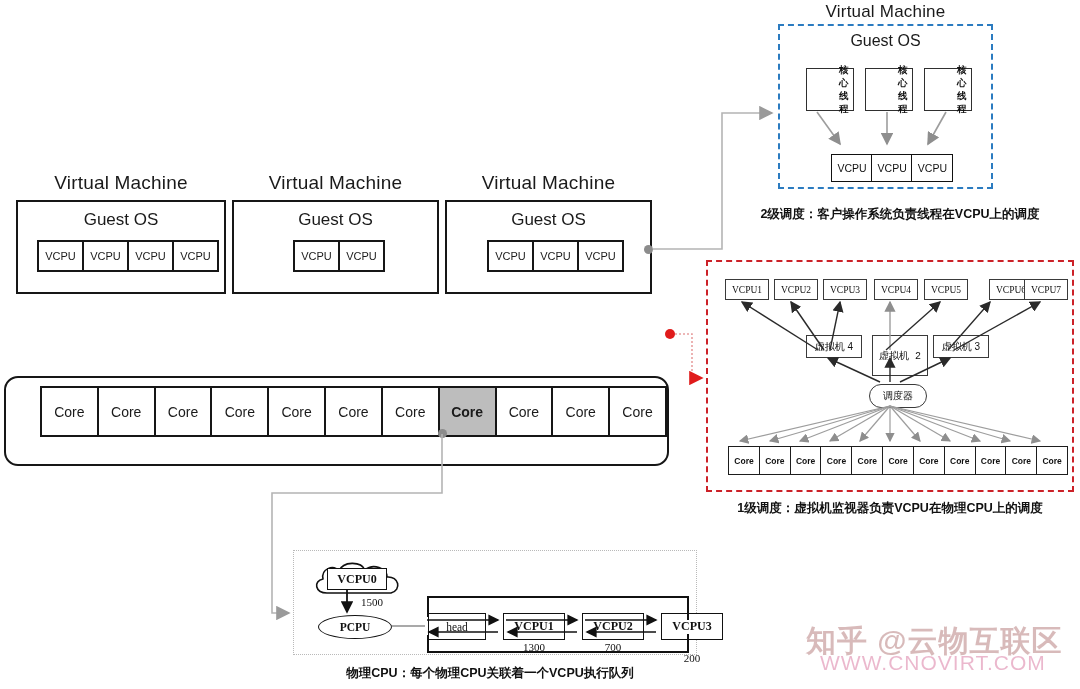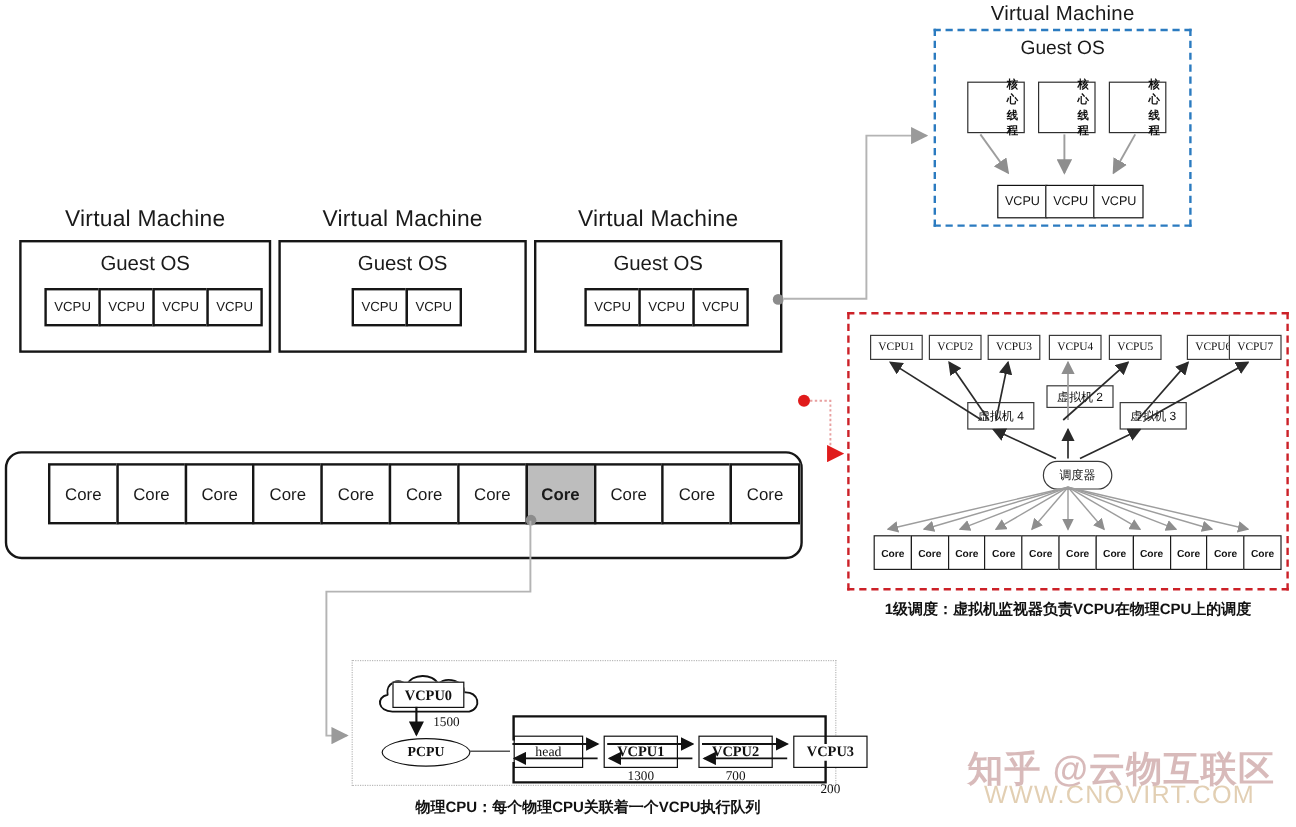--- a/index.html
+++ b/index.html
@@ -121,21 +121,21 @@
     position:absolute;right:6px;bottom:6px;width:268px;height:62px;
     opacity:.30;pointer-events:none;
   }
   #wm-cn{
     position:absolute;left:0;top:0;width:268px;
     font-size:30px;font-weight:bold;color:#7f1d1d;
     letter-spacing:1px;white-space:nowrap;
   }
   #wm-url{
     position:absolute;left:14px;top:30px;width:250px;
-    font-size:21px;color:#a16207;letter-spacing:1px;white-space:nowrap;
+    font-size:21px;color:#be185d;letter-spacing:1px;white-space:nowrap;
   }
   svg.ov{position:absolute;left:0;top:0;width:1080px;height:689px;pointer-events:none;}
 </style>
 </head>
 <body>
 
 <div id="stage">
 
   <div class="abs vm-title" style="left:16px;top:172px;width:210px;">Virtual  Machine</div>
   <div class="abs vm-outer" style="left:16px;top:200px;width:210px;height:94px;">
@@ -189,33 +189,34 @@
     <div class="guest-os" style="margin-top:6px;font-size:16px;">Guest OS</div>
     <div class="abs kthread" style="left:26px;top:42px;width:48px;height:43px;">核心线程</div>
     <div class="abs kthread" style="left:85px;top:42px;width:48px;height:43px;">核心线程</div>
     <div class="abs kthread" style="left:144px;top:42px;width:48px;height:43px;">核心线程</div>
     <div class="abs" style="left:51px;top:128px;display:flex;">
       <div class="mini-vcpu" style="width:40px;height:26px;">VCPU</div>
       <div class="mini-vcpu" style="width:40px;height:26px;">VCPU</div>
       <div class="mini-vcpu" style="width:40px;height:26px;">VCPU</div>
     </div>
   </div>
+  <div class="abs cap" style="left:720px;top:206px;width:360px;">2级调度：客户操作系统负责线程在VCPU上的调度</div>
 
   <div class="abs panel-red" style="left:706px;top:260px;width:368px;height:232px;">
 
     <div class="abs rv-box" style="left:17px;top:17px;width:44px;height:21px;">VCPU1</div>
     <div class="abs rv-box" style="left:66px;top:17px;width:44px;height:21px;">VCPU2</div>
     <div class="abs rv-box" style="left:115px;top:17px;width:44px;height:21px;">VCPU3</div>
     <div class="abs rv-box" style="left:166px;top:17px;width:44px;height:21px;">VCPU4</div>
     <div class="abs rv-box" style="left:216px;top:17px;width:44px;height:21px;">VCPU5</div>
     <div class="abs rv-box" style="left:281px;top:17px;width:44px;height:21px;">VCPU6</div>
     <div class="abs rv-box" style="left:316px;top:17px;width:44px;height:21px;">VCPU7</div>
 
     <div class="abs rvm-box" style="left:98px;top:73px;width:56px;height:23px;">虚拟机 4</div>
-    <div class="abs rvm-box" style="left:164px;top:59px;width:56px;height:19px;">虚拟机 2</div>
+    <div class="abs rvm-box" style="left:164px;top:73px;width:56px;height:41px;font-family:Liberation Mono, monospace;">虚拟机 2</div>
     <div class="abs rvm-box" style="left:225px;top:73px;width:56px;height:23px;">虚拟机 3</div>
 
     <div class="abs sched" style="left:161px;top:122px;width:58px;height:24px;">调度器</div>
 
     <div class="abs" style="left:20px;top:184px;display:flex;">
       <div class="rcore" style="width:30px;height:27px;">Core</div>
       <div class="rcore" style="width:30px;height:27px;">Core</div>
       <div class="rcore" style="width:30px;height:27px;">Core</div>
       <div class="rcore" style="width:30px;height:27px;">Core</div>
       <div class="rcore" style="width:30px;height:27px;">Core</div>

